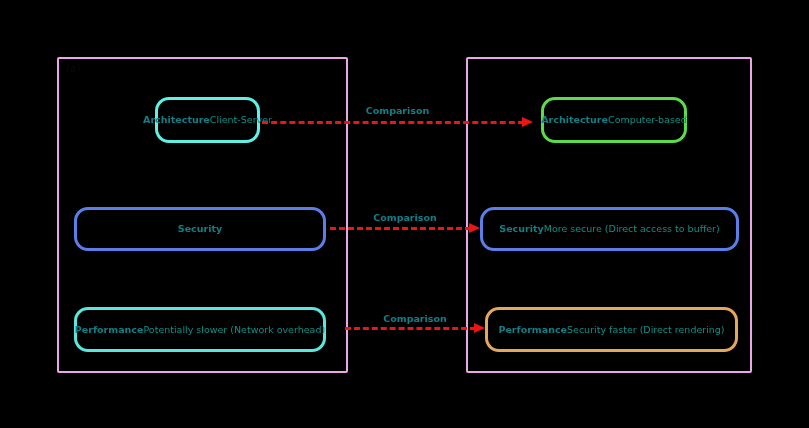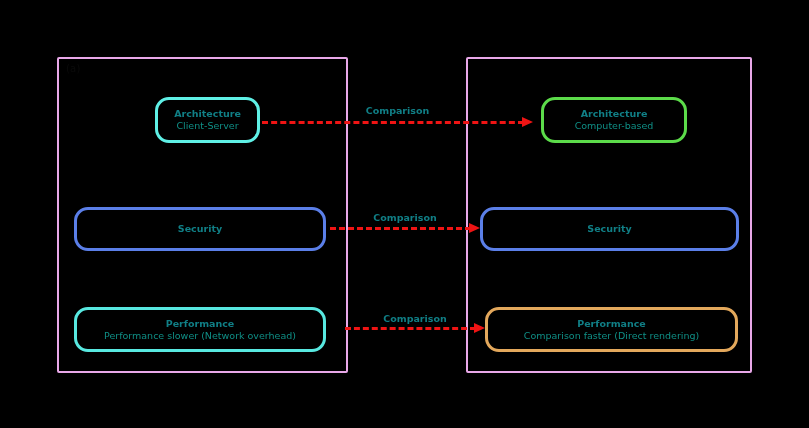--- a/index.html
+++ b/index.html
@@ -23,21 +23,21 @@
   .panel-title{
     position:absolute;top:4px;left:7px;
     font-size:10px;color:#0a0a0a;
     letter-spacing:.2px;white-space:nowrap;
   }
 
   .node{
     position:absolute;
     box-sizing:border-box;
     border-radius:14px;
-    display:flex;flex-direction:column;
+    display:flex;flex-direction:row;
     align-items:center;justify-content:center;
     text-align:center;
     background:transparent;
     padding:2px 10px;
   }
   .node .t{
     font-size:9.5px;font-weight:bold;color:#107f86;
     line-height:12px;white-space:nowrap;
   }
   .node .s{
@@ -97,35 +97,36 @@
     <span class="t">Architecture</span>
     <span class="s">Client-Server</span>
   </div>
 
   <div class="node" id="n-sec-l" style="border-color: rgb(91, 127, 232);">
     <span class="t">Security</span>
   </div>
 
   <div class="node" id="n-perf-l" style="border-color: rgb(88, 232, 224);">
     <span class="t">Performance</span>
-    <span class="s">Performance slower (Network overhead)</span>
+    <span class="s">Potentially slower (Network overhead)</span>
   </div>
 
   <div class="node" id="n-arch-r" style="border-color: rgb(92, 220, 74);">
     <span class="t">Architecture</span>
     <span class="s">Computer-based</span>
   </div>
 
   <div class="node" id="n-sec-r" style="border-color: rgb(91, 127, 232);">
     <span class="t">Security</span>
+    <span class="s">More secure (Direct access to buffer)</span>
   </div>
 
   <div class="node" id="n-perf-r" style="border-color: rgb(227, 168, 92);">
     <span class="t">Performance</span>
-    <span class="s">Comparison faster (Direct rendering)</span>
+    <span class="s">Security faster (Direct rendering)</span>
   </div>
 
   <div class="conn" id="c1">
     <span class="line"></span>
     <span class="head"></span>
   </div>
   <span class="conn-label" id="c1-label">Comparison</span>
 
   <div class="conn" id="c2">
     <span class="line"></span>

